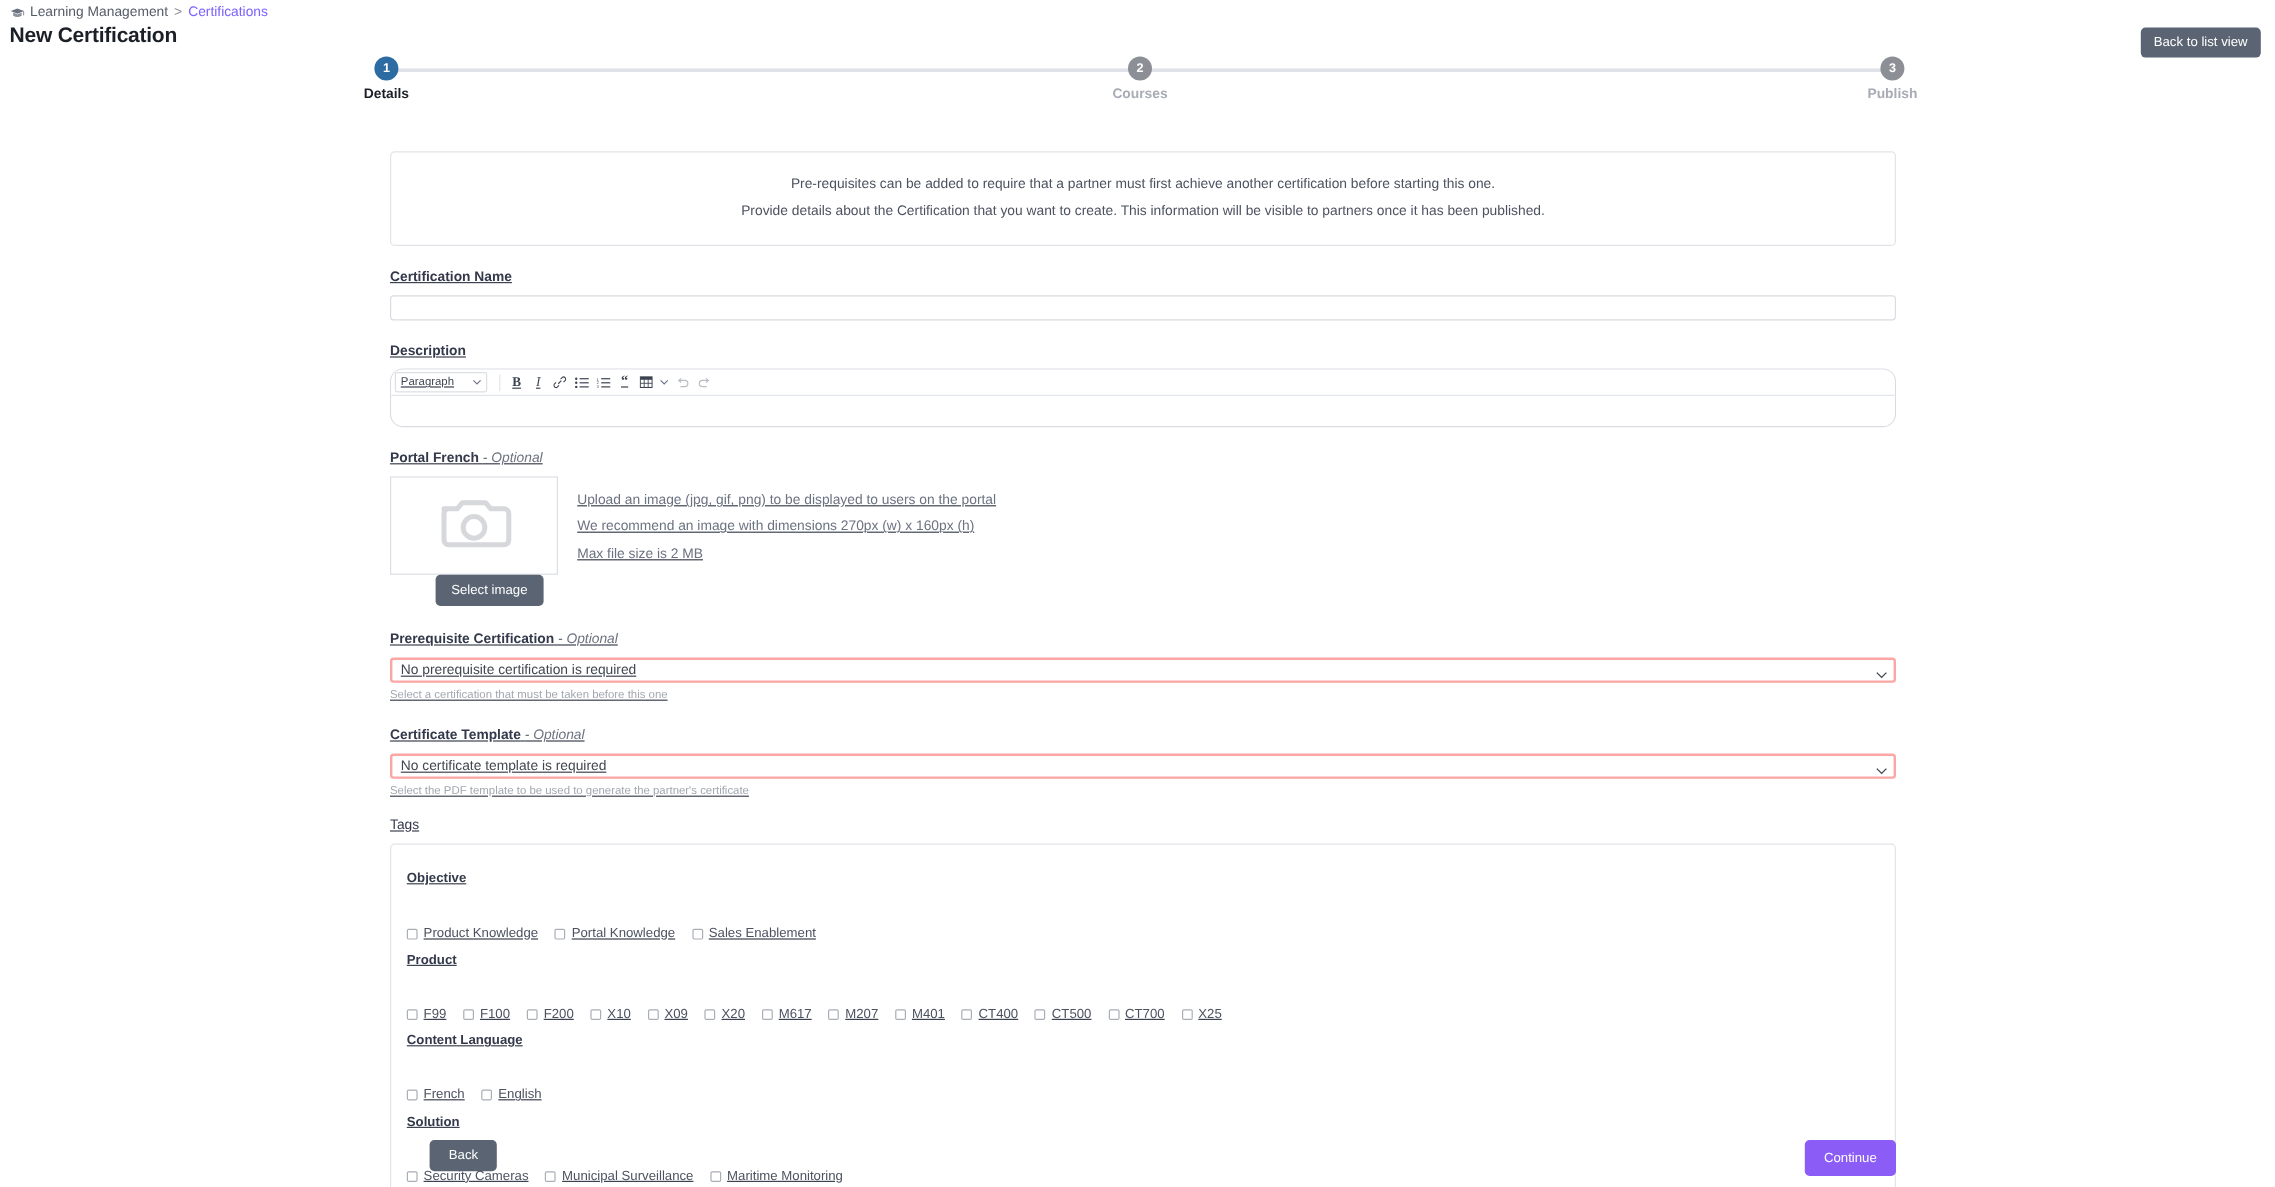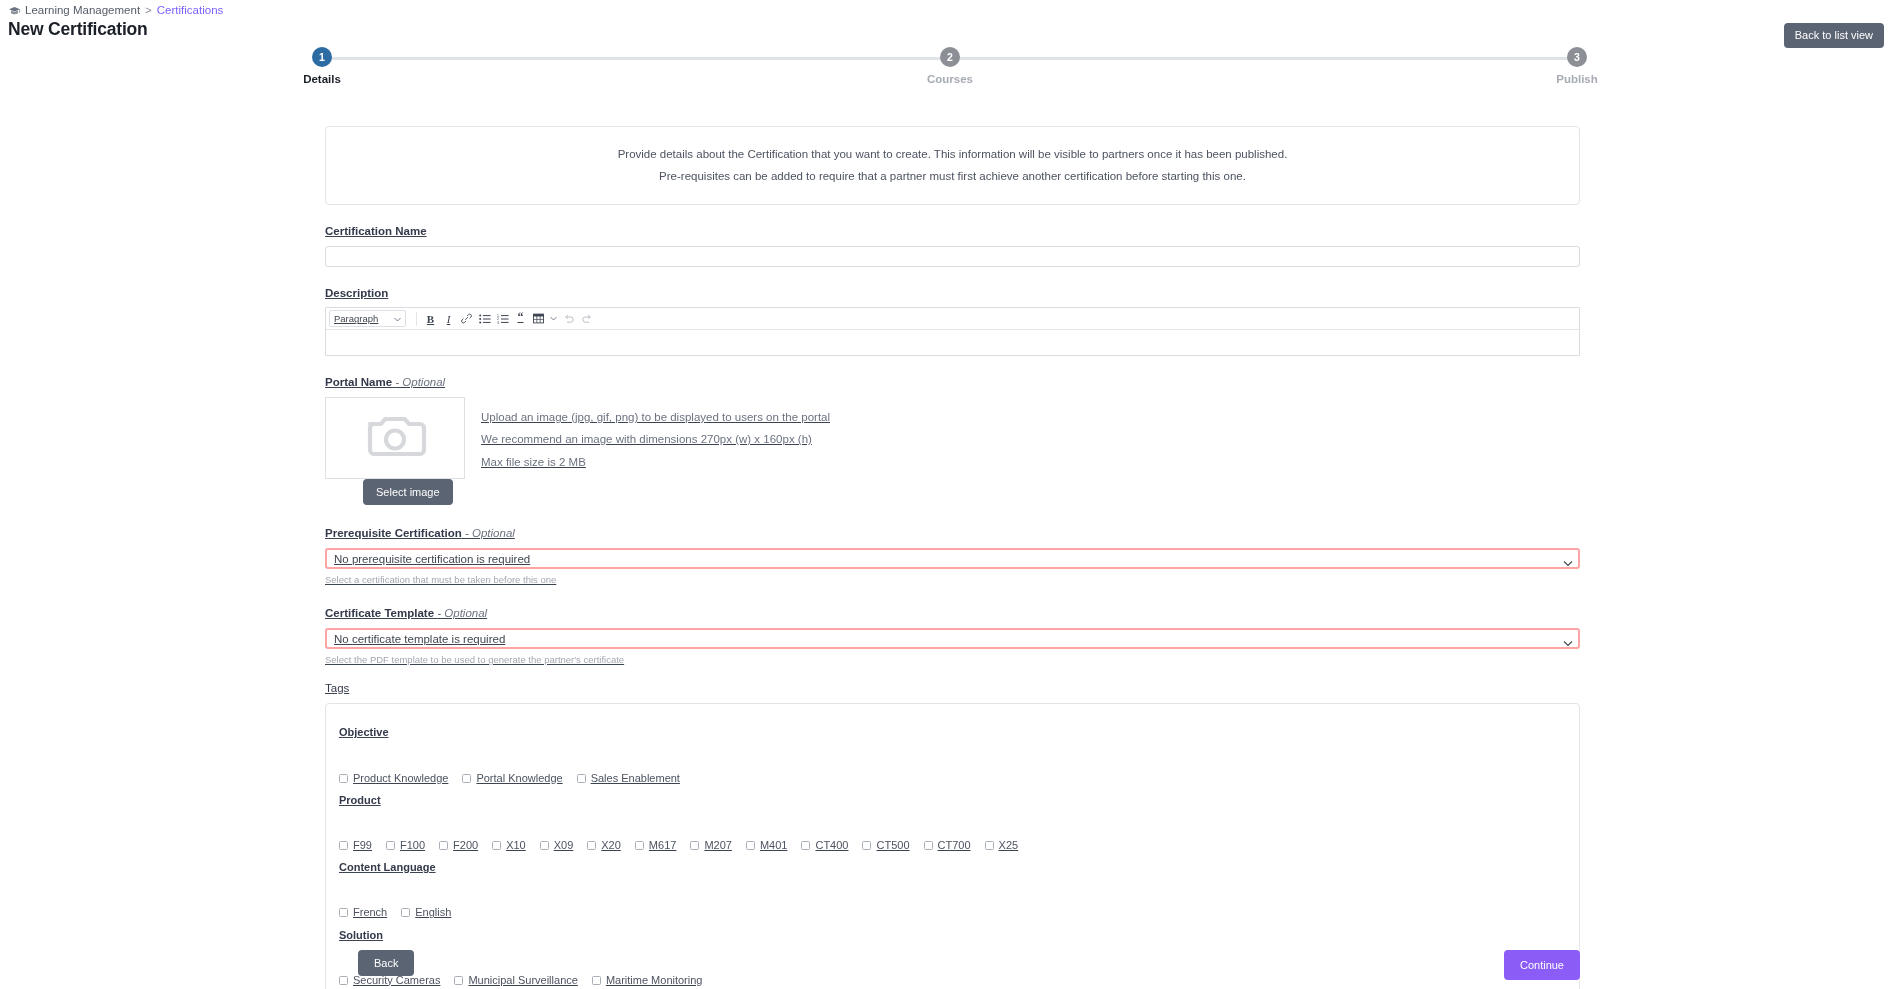--- a/index.html
+++ b/index.html
@@ -133,21 +133,21 @@
     font-size: 11.5px;
     font-family: "Liberation Sans", sans-serif;
     padding: 2px 7px;
     color: #33394a;
     outline: none;
   }
 
   
   .editor {
     border: 1px solid #d9dce1;
-    border-radius: 1px;
+    border-radius: 11px;
     background: #fff;
     overflow: hidden;
   }
   .editor-toolbar {
     display: flex;
     align-items: center;
     height: 22px;
     border-bottom: 1px solid #e2e5ea;
     padding: 0 3px;
     background: #fff;
@@ -362,22 +362,22 @@
 
   <div class="step" style="left:1577px;">
     <div class="step-circle inactive">3</div>
     <div class="step-label inactive">Publish</div>
   </div>
 </div>
 
 <div class="content">
 
   <div class="info-panel">
+    <div>Pre-requisites can be added to require that a partner must first achieve another certification before starting this one.</div>
     <div>Provide details about the Certification that you want to create. This information will be visible to partners once it has been published.</div>
-    <div>Pre-requisites can be added to require that a partner must first achieve another certification before starting this one.</div>
   </div>
 
   <div class="field">
     <div class="field-label">Certification Name</div>
     <input class="text-input" type="text" value="" style="">
   </div>
 
   <div class="field">
     <div class="field-label">Description</div>
     <div class="editor">
@@ -459,21 +459,21 @@
           </svg>
         </div>
 
       </div>
       <div class="editor-body"></div>
     </div>
   </div>
 
   <div class="field">
     <div class="field-label">
-      <span>Portal Name</span>
+      <span>Portal French</span>
       <span class="opt">- Optional</span>
     </div>
     <div class="img-row">
       <div class="img-box">
         <span>
           <svg width="64" height="48" viewBox="0 0 64 48">
             <path d="M7 12 h11 l4.2-5 h19.6 l4.2 5 h11 a4 4 0 0 1 4 4 v22 a4 4 0 0 1 -4 4 h-46 a4 4 0 0 1 -4 -4 v-22 a4 4 0 0 1 4 -4 z" fill="none" stroke="#d6d8db" stroke-width="4.2" stroke-linejoin="round"></path>
             <circle cx="32" cy="27.5" r="9" fill="none" stroke="#d6d8db" stroke-width="4.2"></circle>
           </svg>
         </span>

